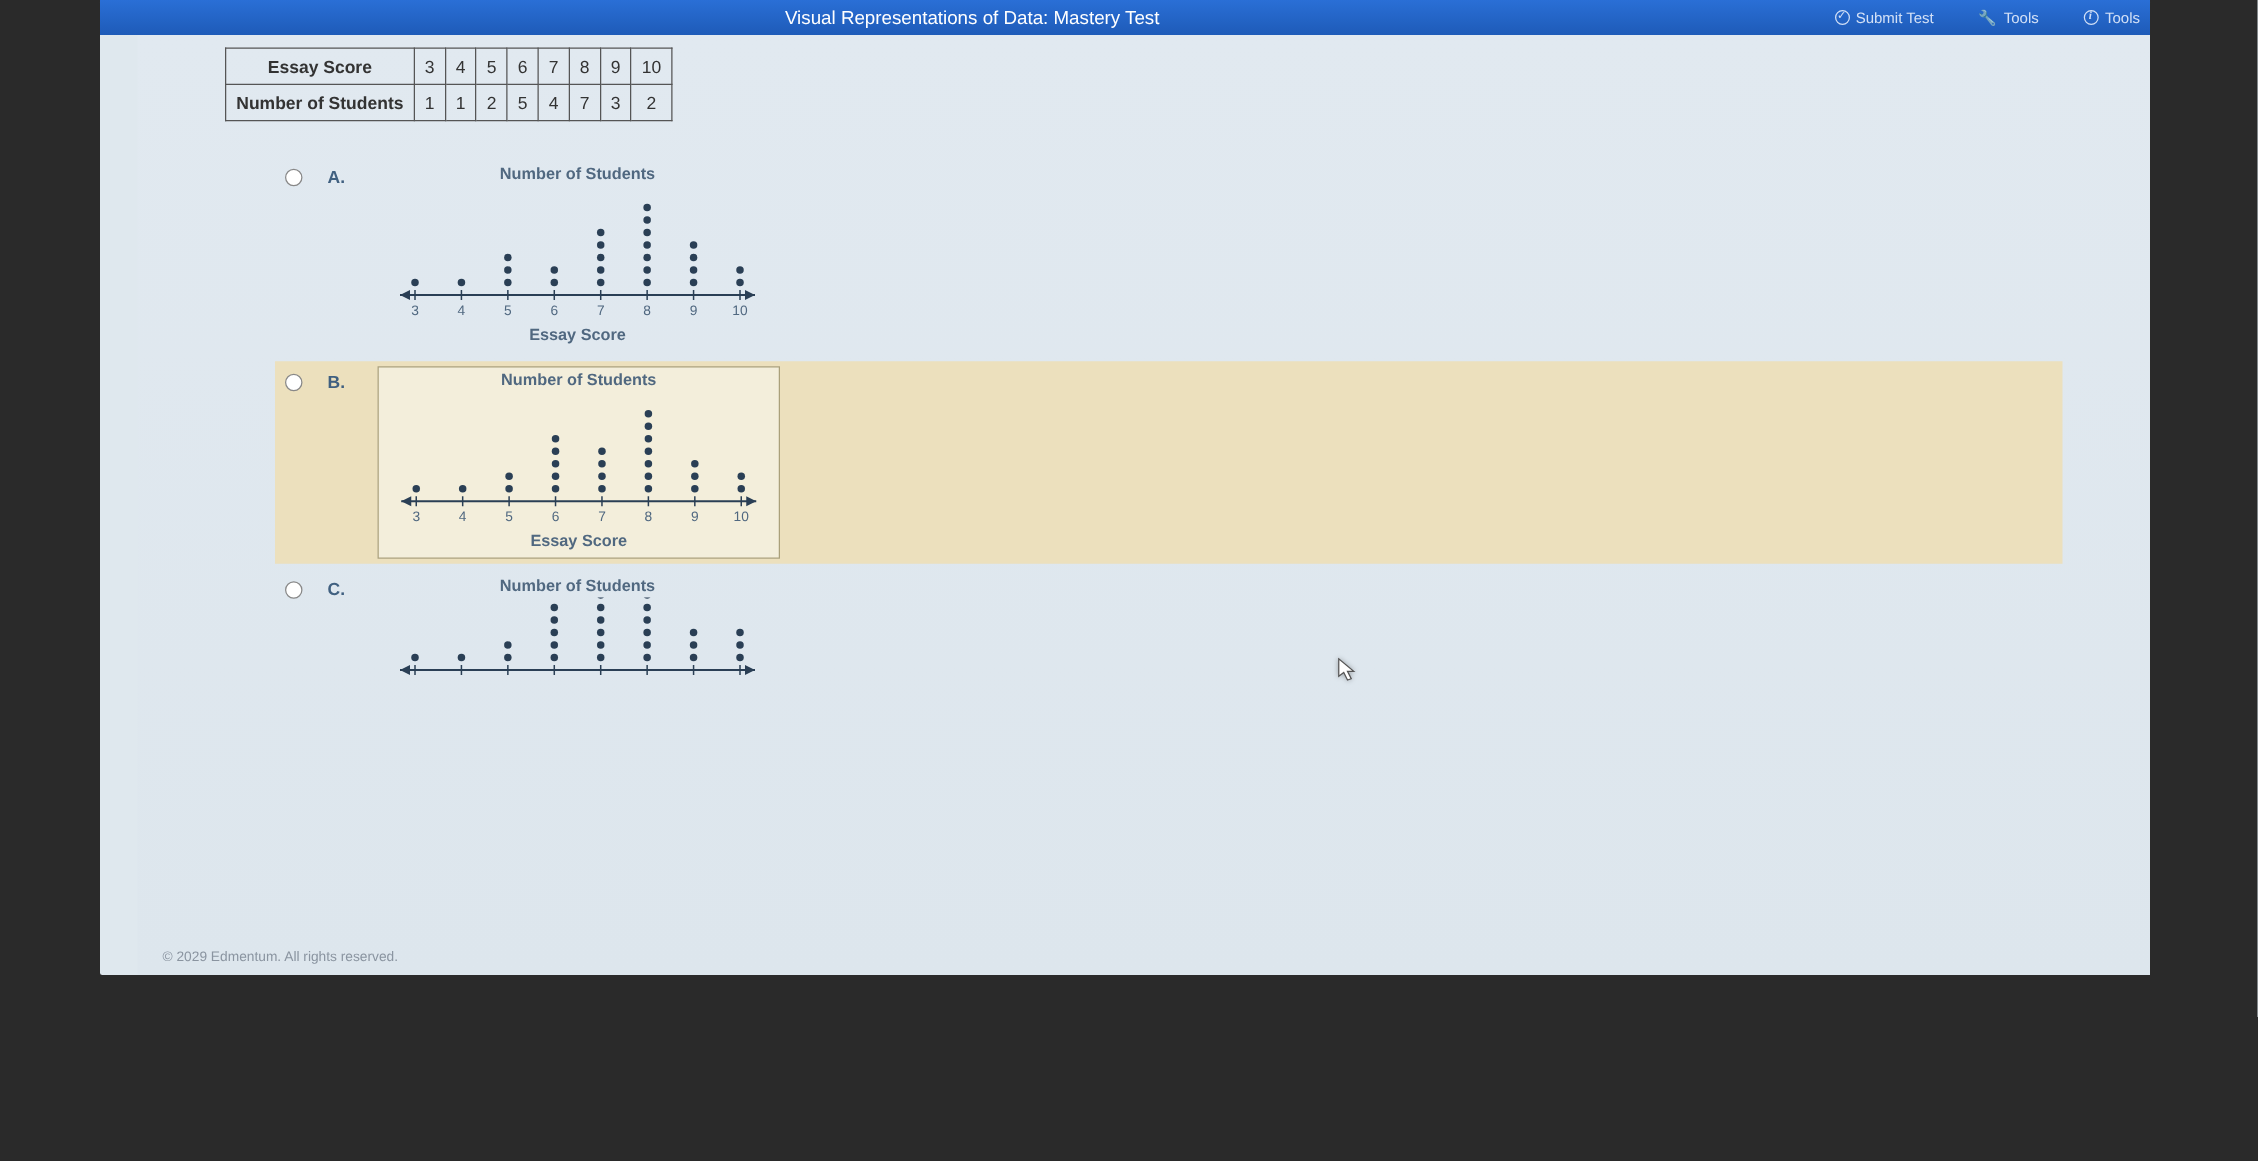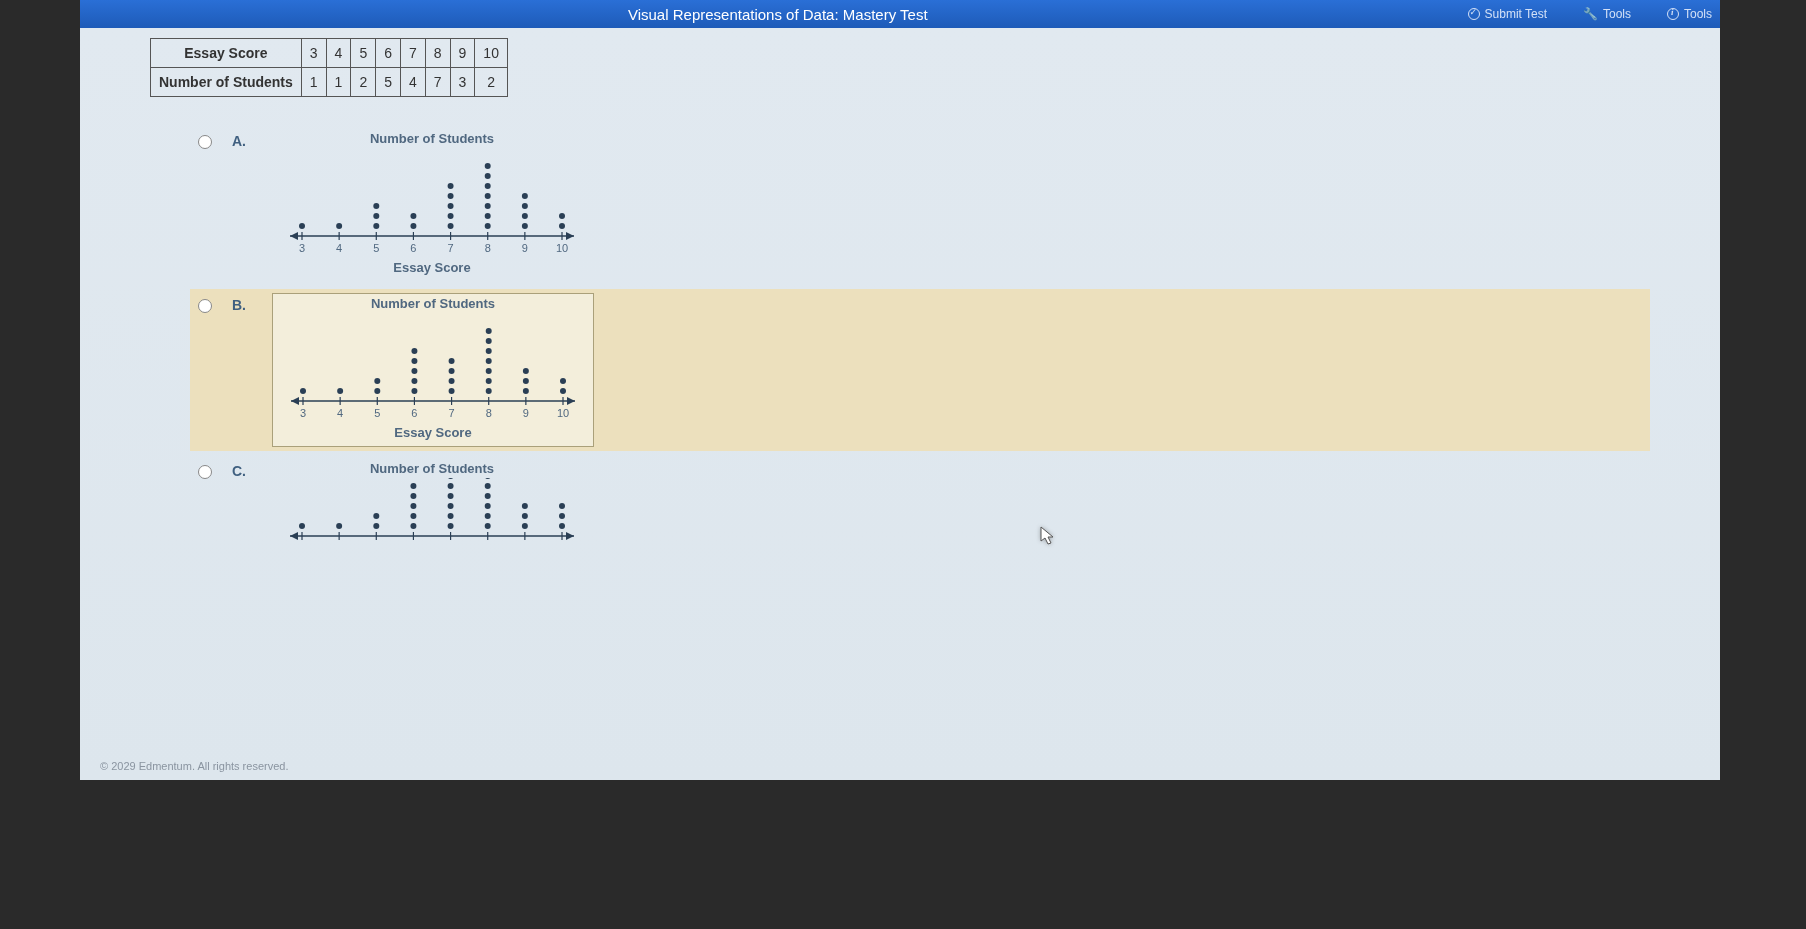--- a/index.html
+++ b/index.html
@@ -73,20 +73,21 @@
     top: -2px;
     font-family: serif;
     font-style: italic;
   }
   .content-area {
     padding: 10px 70px 10px 70px;
     color: #444;
     position: relative;
     height: calc(100% - 28px);
     background: linear-gradient(180deg, #e1e9f0 0%, #dde6ed 100%);
+    margin-left: 30px;
   }
   .data-table {
     border-collapse: collapse;
     margin-bottom: 28px;
     font-size: 14px;
     color: #333;
   }
   .data-table td, .data-table th {
     border: 1px solid #555;
     padding: 6px 8px;

